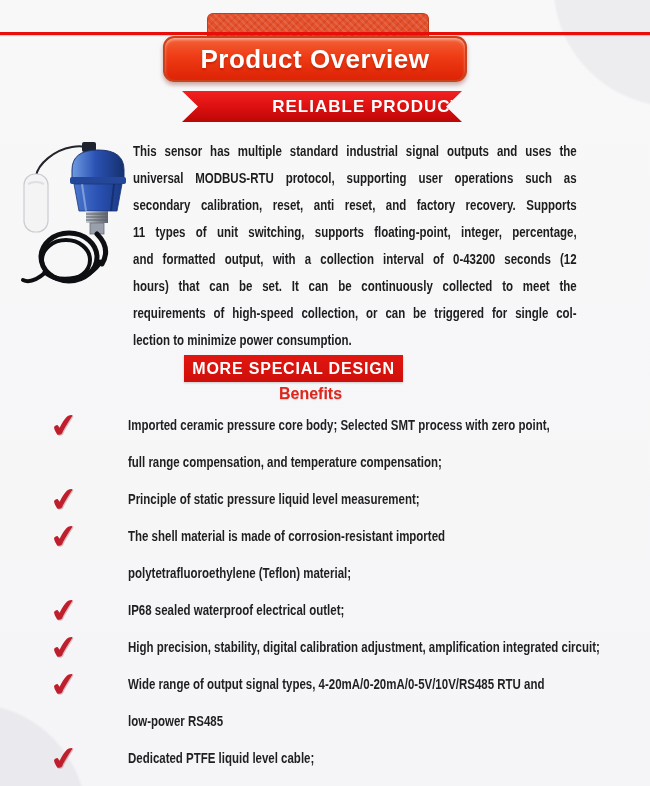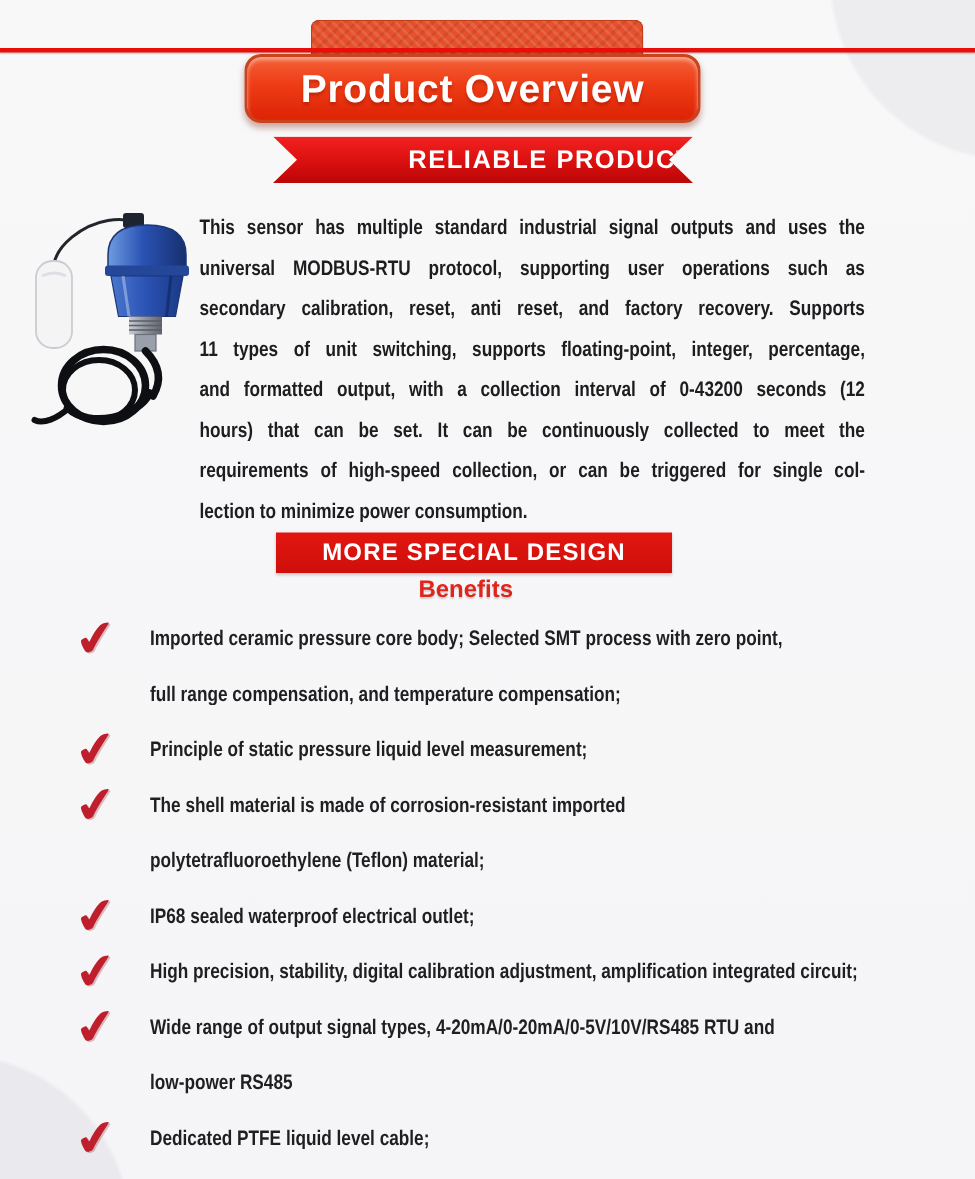--- a/index.html
+++ b/index.html
@@ -53,21 +53,21 @@
   .para{position:absolute;left:133px;top:138px;width:541px;}
   .pline{
     width:541px;height:27px;line-height:27px;white-space:nowrap;
     font-size:14px;font-weight:bold;color:#1d1d1f;
     text-align:left;text-align-last:justify;
     transform:scaleX(.82);transform-origin:0 50%;
   }
   .pline.last{text-align-last:left;}
   
   .banner{
-    position:absolute;left:184px;top:355px;width:264px;height:27px;
+    position:absolute;left:184px;top:355px;width:219px;height:27px;
     background:linear-gradient(180deg,#e21611 0%,#cf0f0a 100%);
     display:flex;align-items:center;justify-content:center;
     box-shadow:0 1px 2px rgba(0,0,0,.2);
   }
   .banner span{color:#ffffff;font-size:16px;font-weight:bold;letter-spacing:.8px;}
   .benefits-title{
     position:absolute;left:184px;top:381px;width:253px;height:26px;line-height:26px;
     text-align:center;color:#e0251b;font-size:16px;font-weight:bold;
     text-shadow:0 1px 1px rgba(0,0,0,.15);
   }
@@ -75,21 +75,21 @@
   .blist{position:absolute;left:40px;top:407px;width:604px;}
   .benefit{display:flex;align-items:flex-start;}
   .check-cell{width:60px;flex:0 0 60px;height:37px;}
   .check{
     display:inline-block;margin-left:10px;
     font-family:"DejaVu Sans",sans-serif;
     font-size:33px;line-height:37px;color:#bf1f2d;
     transform:rotate(-8deg);
     text-shadow:1px 1px 0 rgba(130,10,20,.25);
   }
-  .blines{flex:1;min-width:0;}
+  .blines{flex:1;min-width:0;margin-left:28px;}
   .bline{
     height:37px;line-height:37px;white-space:nowrap;
     font-size:14px;font-weight:bold;color:#1f1f21;
     transform:scaleX(.82);transform-origin:0 50%;
   }
 </style>
 </head>
 <body>
 
 <div class="page">

